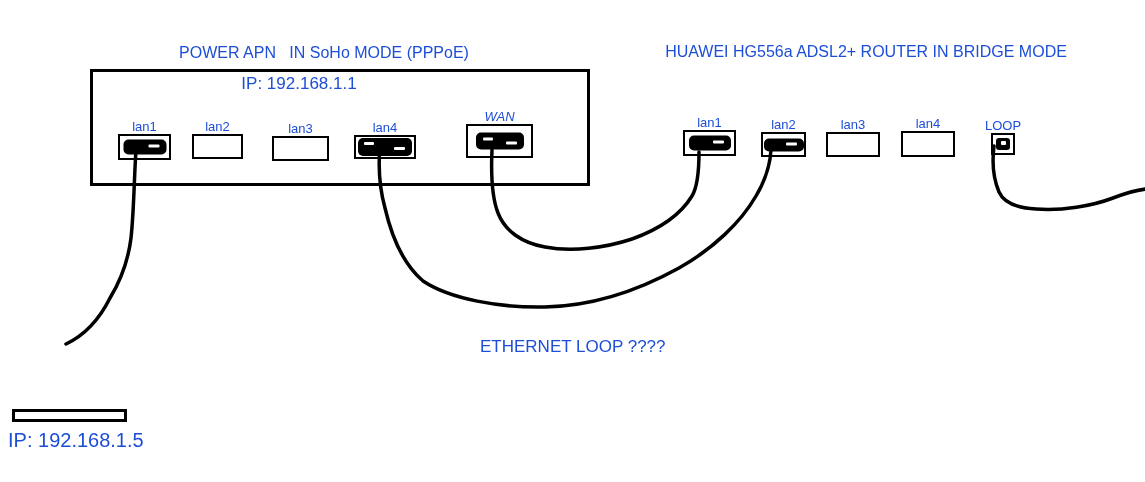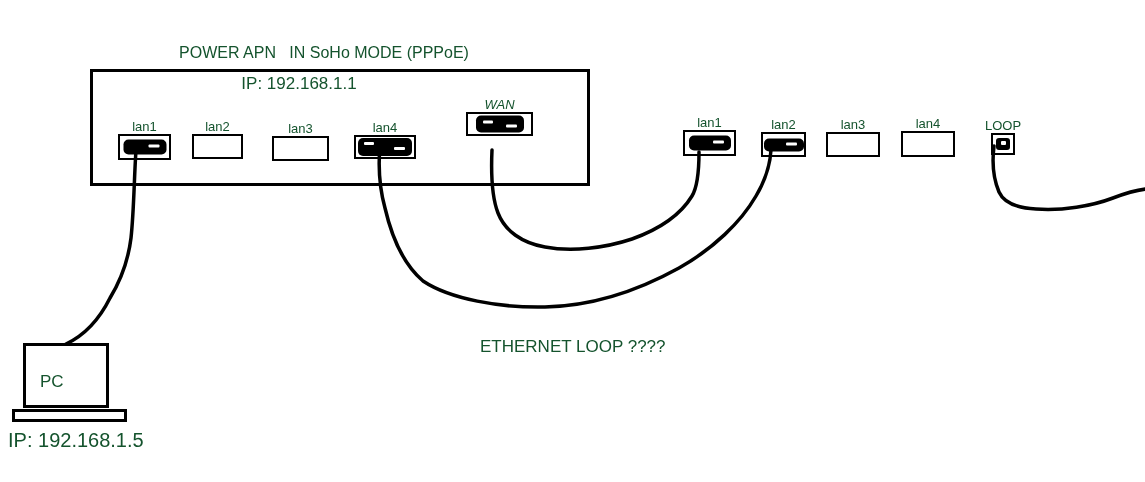--- a/index.html
+++ b/index.html
@@ -1,21 +1,21 @@
 <!DOCTYPE html>
 <html><head>
 <meta charset="utf-8">
 <style>
   html,body{margin:0;padding:0;background:#fff;}
   .canvas{
     position:relative;
     width:1145px;height:482px;
     background:#fff;
     font-family:"Liberation Sans", sans-serif;
-    color:#14532d;
+    color:#1d4ed8;
     overflow:hidden;
   }
   .abs{position:absolute;}
   
   .device-box{position:absolute;border:3px solid #000;box-sizing:border-box;background:transparent;}
   .router1-box{left:90px;top:69px;width:500px;height:117px;}
   .router2-box{left:640px;top:68px;width:396px;height:117px;}
   
   .device-title{position:absolute;font-size:16px;text-align:center;white-space:pre;}
   .r1-title{left:90px;top:44px;width:468px;}
@@ -24,21 +24,21 @@
   
   .port{position:absolute;border:2px solid #000;box-sizing:border-box;background:transparent;margin-left:8px;}
   .port-label{
     position:absolute;bottom:100%;margin-bottom:3px;left:50%;transform:translateX(-50%);
     font-size:13px;white-space:nowrap;line-height:1;
   }
   .r1-p1{left:110px;top:134px;width:53px;height:26px;}
   .r1-p2{left:184px;top:134px;width:51px;height:25px;}
   .r1-p3{left:264px;top:136px;width:57px;height:25px;}
   .r1-p4{left:346px;top:135px;width:62px;height:24px;}
-  .r1-wan{left:458px;top:112px;width:67px;height:24px;font-style:italic;}
+  .r1-wan{left:458px;top:124px;width:67px;height:34px;font-style:italic;}
   .r2-p1{left:675px;top:130px;width:53px;height:26px;}
   .r2-p2{left:753px;top:132px;width:45px;height:25px;}
   .r2-p3{left:818px;top:132px;width:54px;height:25px;}
   .r2-p4{left:893px;top:131px;width:54px;height:26px;}
   .r2-adsl{left:983px;top:133px;width:24px;height:22px;}
   
   .plug{position:absolute;left:50%;top:50%;transform:translate(-50%,-50%);
         background:#000;border-radius:5px;}
   .plug::after{content:"";position:absolute;background:#fff;height:3px;width:11px;
         right:7px;top:5px;border-radius:1px;}
@@ -96,41 +96,39 @@
   </div>
   <div class="port r1-p4">
     <span class="port-label">lan4</span>
     <span class="plug plug-r1p4"></span>
   </div>
   <div class="port r1-wan">
     <span class="port-label">WAN</span>
     <span class="plug plug-wan"></span>
   </div>
 
+  <div class="device-title r2-title">HUAWEI HG556a ADSL2+ ROUTER IN BRIDGE MODE</div>
 
   <div class="port r2-p1">
     <span class="port-label">lan1</span>
     <span class="plug plug-r2p1"></span>
   </div>
   <div class="port r2-p2">
     <span class="port-label">lan2</span>
     <span class="plug plug-r2p2"></span>
   </div>
   <div class="port r2-p3">
     <span class="port-label">lan3</span>
   </div>
   <div class="port r2-p4">
     <span class="port-label">lan4</span>
   </div>
   <div class="port r2-adsl">
     <span class="port-label">LOOP</span>
     <span class="plug plug-adsl"></span>
   </div>
 
-  <div class="abs pc-box">
-    <span class="pc-label">PC</span>
-  </div>
   <div class="abs pc-base"></div>
   <div class="abs pc-ip">IP: 192.168.1.5</div>
 
   <div class="abs loop-label">ETHERNET LOOP ????</div>
 
 </div>
 
 </body></html>

